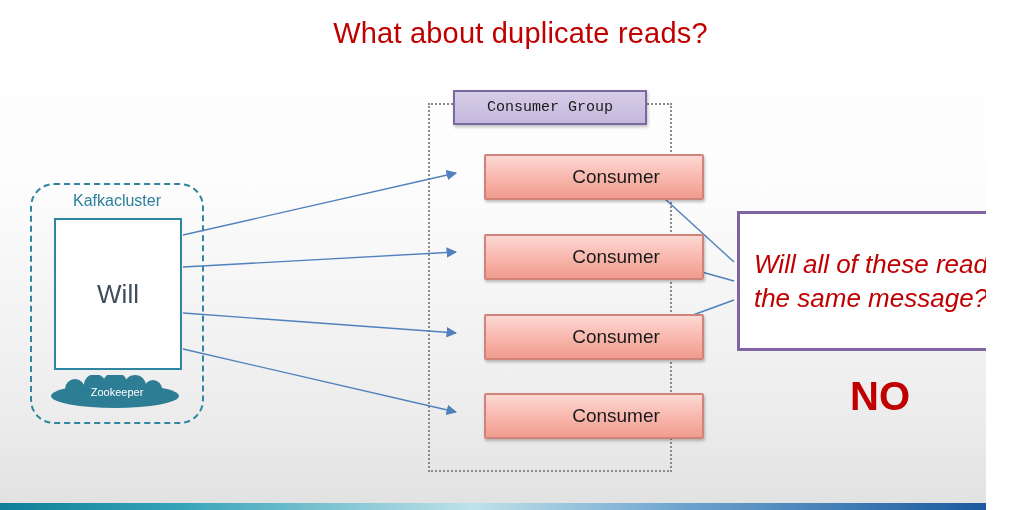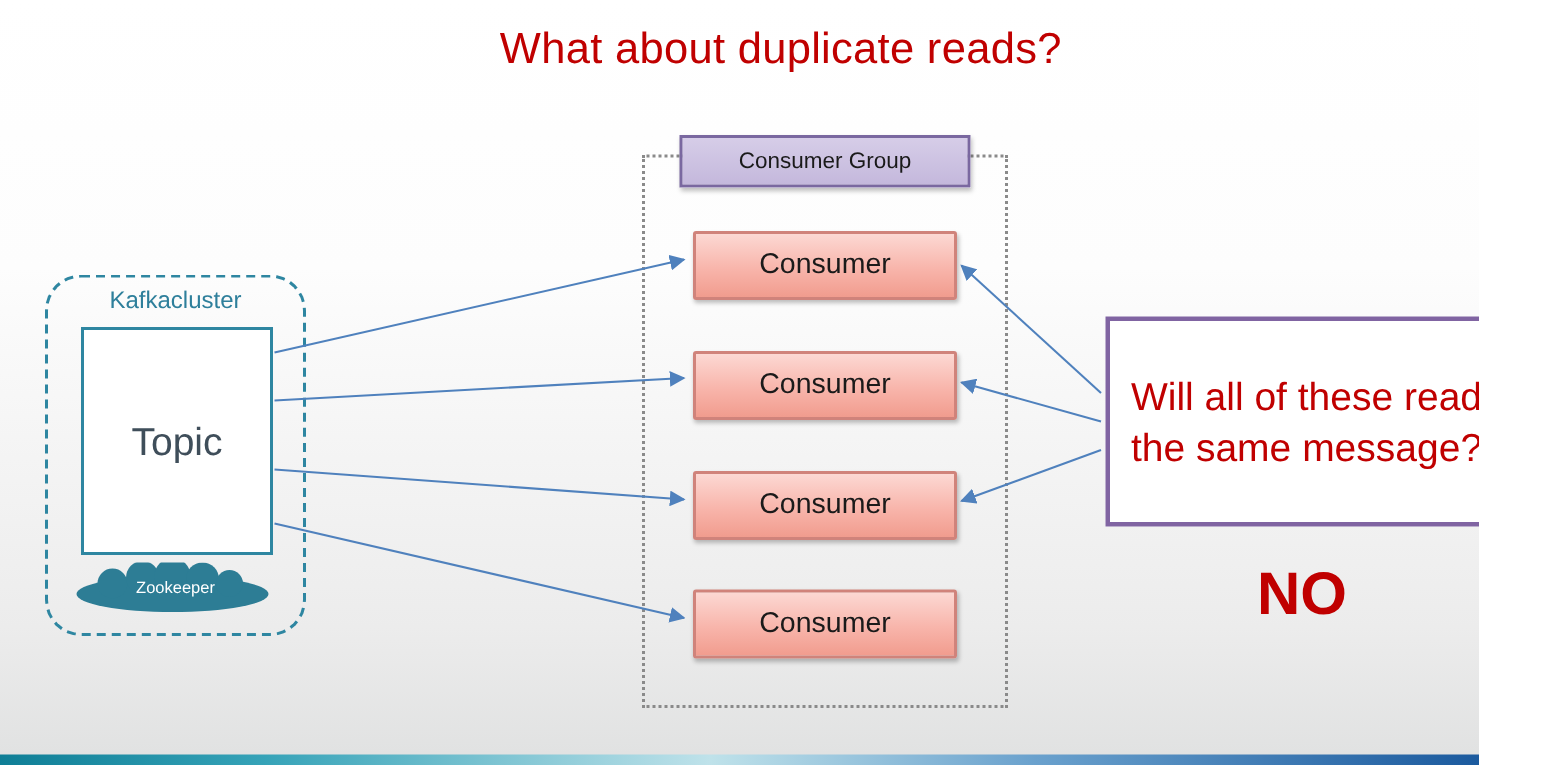--- a/index.html
+++ b/index.html
@@ -43,46 +43,50 @@
     border:2px dotted #8a8a8a;
   }
   .consumer-group-label{
     position:absolute;left:453px;top:90px;width:190px;height:31px;
     background:linear-gradient(180deg,#d6cde8 0%,#c4b8dc 100%);
     border:2px solid #7a68a0;
     display:flex;align-items:center;justify-content:center;
     font-size:15px;color:#1a1a1a;
     box-shadow:1px 2px 3px rgba(0,0,0,.25);
     z-index:3;
+    font-family:Liberation Mono, monospace;
   }
   .consumer{
-    position:absolute;left:462px;width:172px;height:42px;
+    position:absolute;left:484px;width:172px;height:42px;
     background:linear-gradient(180deg,#fcd8d3 0%,#f8b5ab 55%,#f19c8e 100%);
     border:2px solid #d0837b;border-radius:2px;
     display:flex;align-items:center;justify-content:center;
     font-size:19px;color:#1a1a1a;
     box-shadow:1px 2px 3px rgba(0,0,0,.25);
     z-index:2;
+    padding-left:44px;
   }
   .consumer-1{top:154px;}
   .consumer-2{top:234px;}
   .consumer-3{top:314px;}
   .consumer-4{top:393px;}
   
   .question-box{
     position:absolute;left:737px;top:211px;width:268px;height:140px;
     background:#ffffff;border:3px solid #8064a2;
     display:flex;align-items:center;justify-content:center;
     text-align:center;
     font-size:26px;line-height:1.32;color:#c00000;
     padding:0 10px;box-sizing:border-box;
     z-index:2;
+    font-style:italic;
   }
   .answer{
     position:absolute;left:838px;top:374px;width:84px;
+    text-align:center;
     font-size:40px;font-weight:bold;color:#c00000;
     z-index:2;
   }
   .arrows-layer{
     position:absolute;left:0;top:0;width:1027px;height:510px;
     pointer-events:none;z-index:1;
   }
   .bottom-bar{
     position:absolute;left:0;bottom:0;width:100%;height:7px;
     background:linear-gradient(90deg,#0f7e96 0%,#36a3b8 18%,#bfe2ea 48%,#6aa1cd 70%,#1b5a9e 100%);
@@ -107,21 +111,21 @@
       <line x1="183" y1="313" x2="456" y2="333" marker-end="url(#arrow)"></line>
       <line x1="183" y1="349" x2="456" y2="412" marker-end="url(#arrow)"></line>
       <line x1="734" y1="262" x2="641" y2="177" marker-end="url(#arrow)"></line>
       <line x1="734" y1="281" x2="641" y2="255" marker-end="url(#arrow)"></line>
       <line x1="734" y1="300" x2="641" y2="334" marker-end="url(#arrow)"></line>
     </g>
   </svg>
 
   <div class="kafka-cluster">
     <div class="kafka-cluster-label">Kafkacluster</div>
-    <div class="topic-box">Topic</div>
+    <div class="topic-box">Will</div>
     <div class="zookeeper">
       <svg width="136" height="36" viewBox="0 0 136 36">
         <g fill="#2d7d95">
           <ellipse cx="68" cy="21" rx="64" ry="12"></ellipse>
           <circle cx="28" cy="14" r="10"></circle>
           <circle cx="48" cy="10" r="11"></circle>
           <circle cx="68" cy="9" r="12"></circle>
           <circle cx="88" cy="11" r="11"></circle>
           <circle cx="106" cy="14" r="9"></circle>
         </g>

